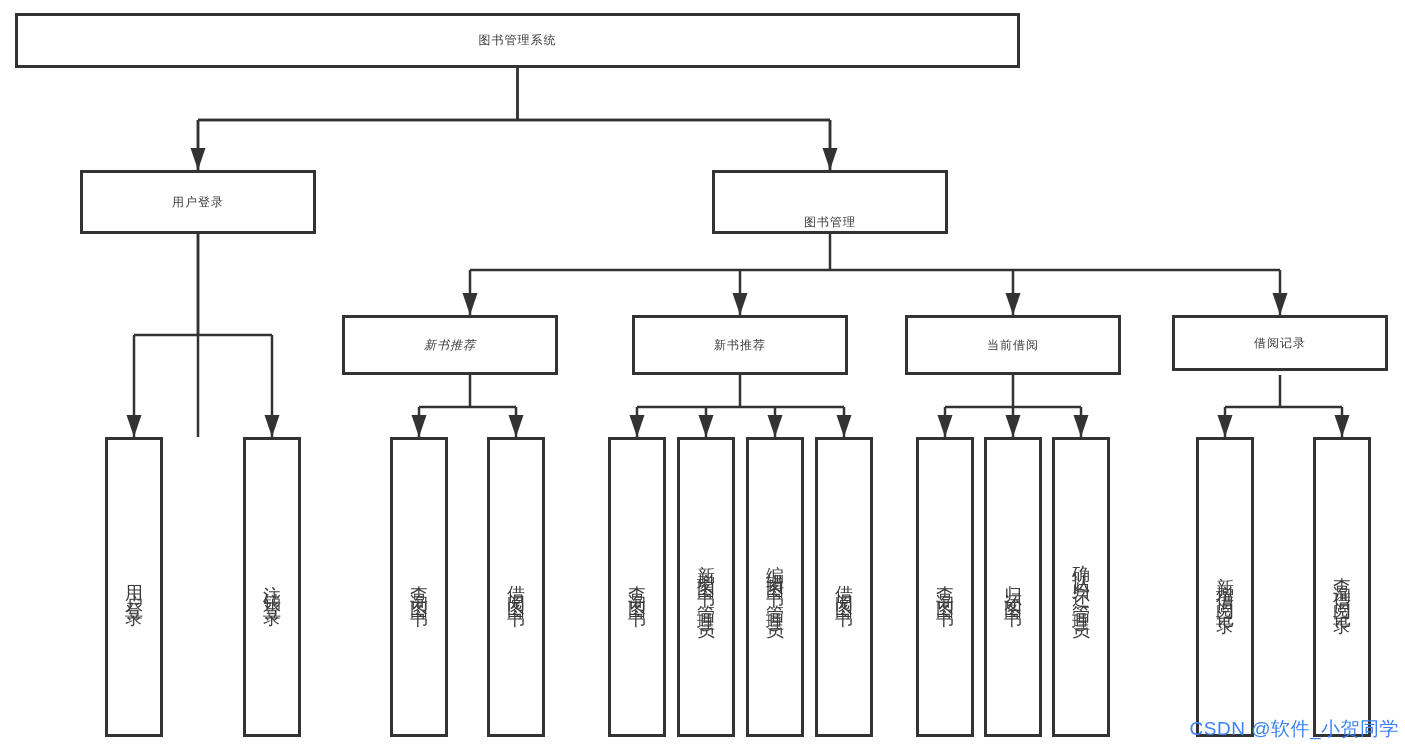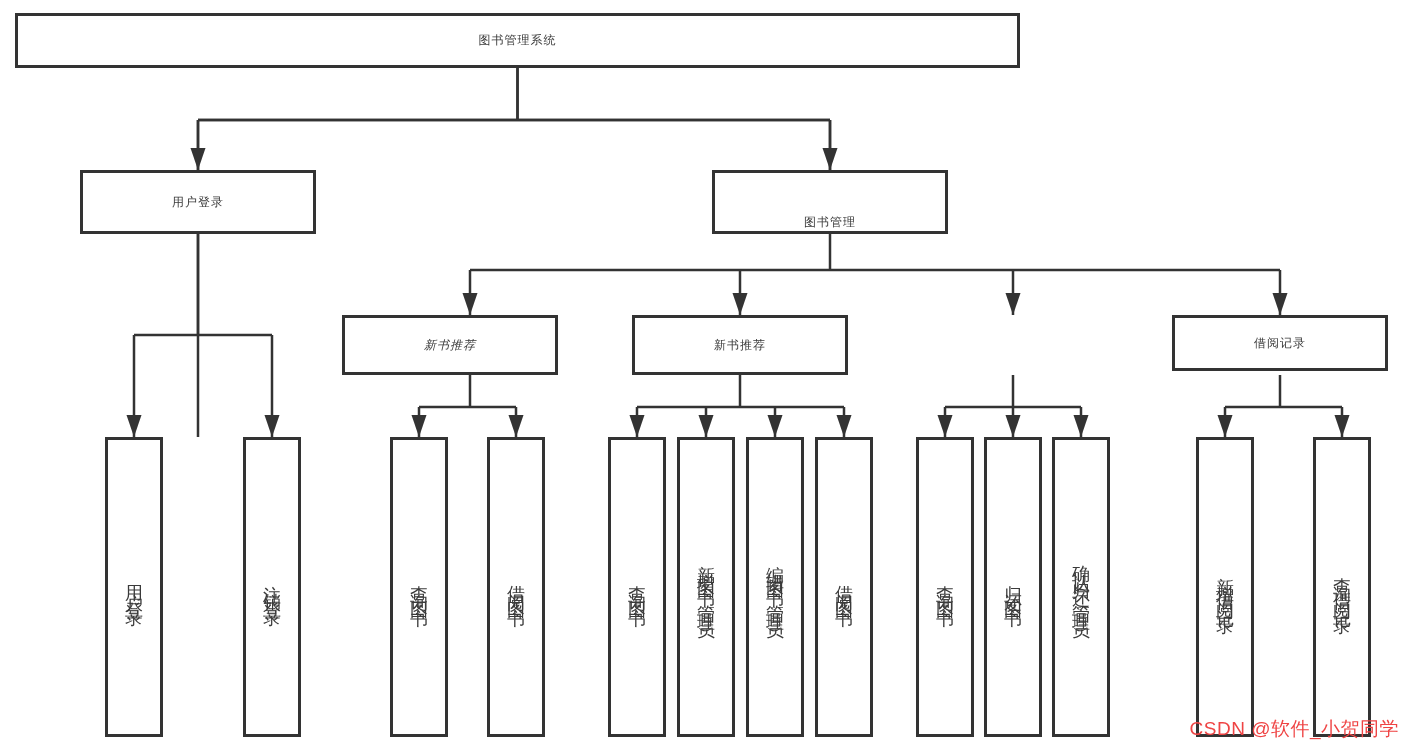--- a/index.html
+++ b/index.html
@@ -40,21 +40,21 @@
     font-size: 18px;
     letter-spacing: 8px;
     line-height: 1;
     white-space: nowrap;
   }
   .watermark {
     position: absolute;
     right: 6px;
     bottom: 5px;
     font-size: 19px;
-    color: #ef4444;
+    color: #3b82f6;
     z-index: 5;
     letter-spacing: 0.5px;
   }
 </style>
 </head>
 <body>
 
 <div id="canvas">
 
   <svg class="connectors" viewBox="0 0 1405 747" xmlns="http://www.w3.org/2000/svg">
@@ -134,20 +134,23 @@
   <div class="node h" style="left:712px; top:170px; width:236px; height:64px;align-items:flex-end;">
     <span>图书管理</span>
   </div>
 
   <div class="node h" style="left:342px; top:315px; width:216px; height:60px;font-style:italic;">
     <span>新书推荐</span>
   </div>
   <div class="node h" style="left:632px; top:315px; width:216px; height:60px;">
     <span>新书推荐</span>
   </div>
+  <div class="node h" style="left:905px; top:315px; width:216px; height:60px;">
+    <span>当前借阅</span>
+  </div>
   <div class="node h" style="left:1172px; top:315px; width:216px; height:56px;">
     <span>借阅记录</span>
   </div>
 
   <div class="node v" style="left:105px; top:437px;">
     <span class="vtext">用户登录</span>
   </div>
   <div class="node v" style="left:243px; top:437px;">
     <span class="vtext">注销登录</span>
   </div>

